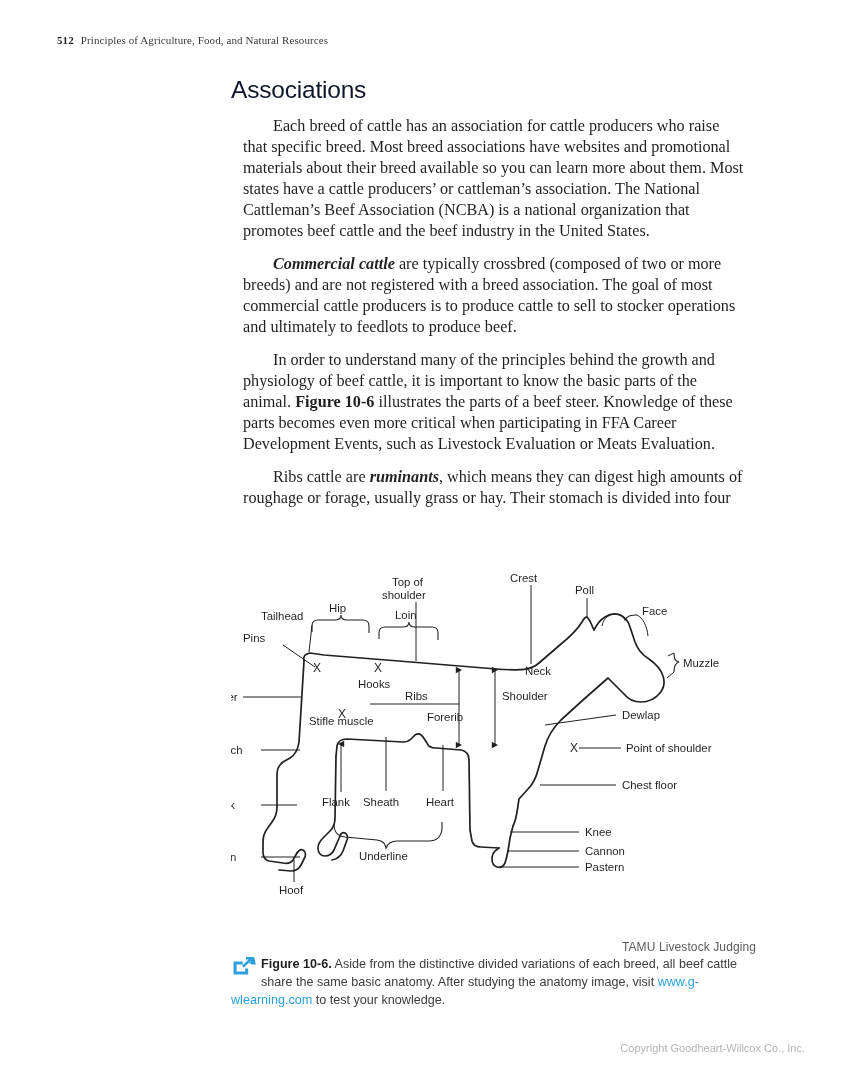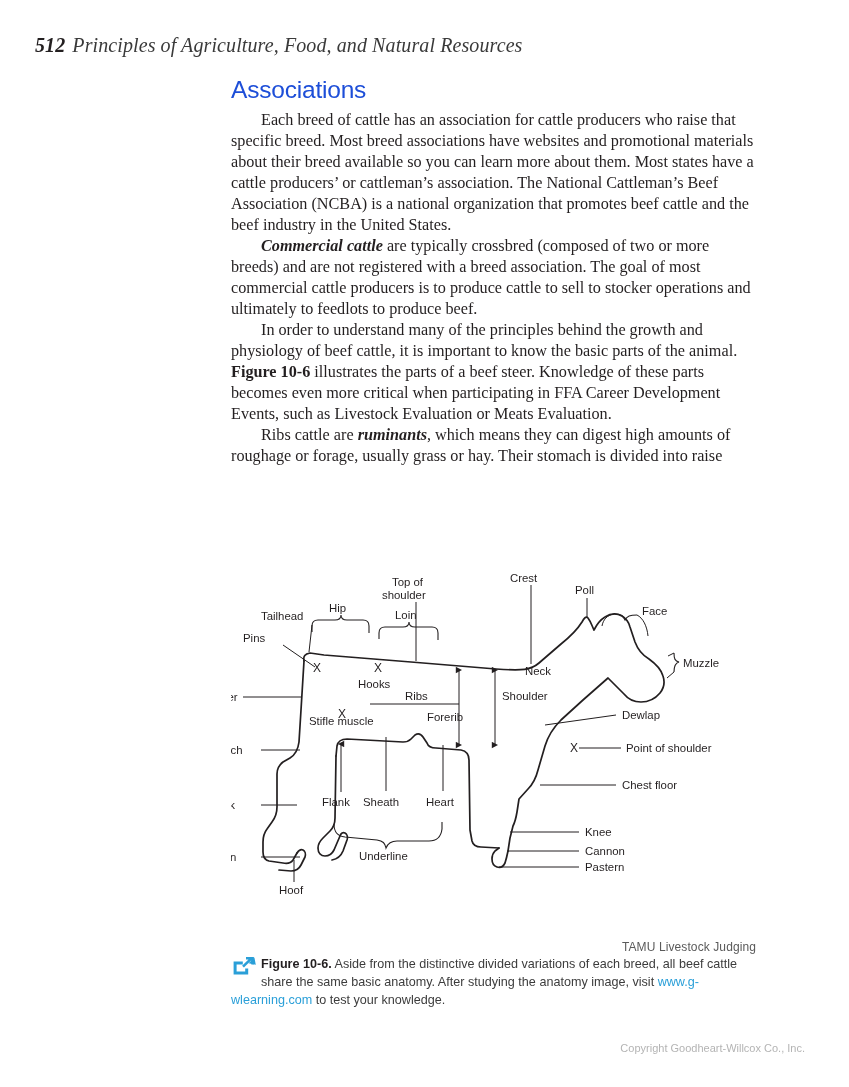--- a/index.html
+++ b/index.html
@@ -12,67 +12,66 @@
     height: 1087px;
     position: relative;
     font-family: "Liberation Serif", serif;
     color: #231f20;
     overflow: hidden;
   }
 
   
   .running-head {
     position: absolute;
-    left: 35px;
+    left: 57px;
     top: 34px;
     font-family: "Liberation Serif", serif;
-    font-size: 20px;
+    font-size: 11px;
     color: #3a3a3a;
     white-space: nowrap;
     letter-spacing: .1px;
-    font-style: italic;
   }
   .running-head .folio {
     font-weight: bold;
     color: #231f20;
     margin-right: 7px;
   }
 
   
   .column {
     position: absolute;
     left: 231px;
     top: 76px;
     width: 525px;
   }
 
   h2.head-green {
     font-family: "Liberation Sans", sans-serif;
     font-size: 24.5px;
     font-weight: normal;
-    color: #1d4ed8;
+    color: #0f172a;
     margin: 0 0 6px 0;
     letter-spacing: -.2px;
   }
   h2.head-green.tight { margin-top: 22px; }
 
   h2.head-blue {
     font-family: "Liberation Serif", serif;
     font-size: 27px;
     font-weight: bold;
     color: #4a6b96;
     margin: 30px 0 7px 0;
     letter-spacing: -.1px;
   }
 
   p.body {
     font-family: "Liberation Serif", serif;
     font-size: 16.2px;
     line-height: 1.295;
-    margin: 0;
+    margin: 12px;
     text-indent: 30px;
     text-align: left;
     color: #231f20;
   }
   p.body + p.body { margin-top: 0; }
   .bi { font-weight: bold; font-style: italic; }
   .b  { font-weight: bold; }
 
   
   .figure-wrap {
@@ -140,21 +139,21 @@
 </div>
 
 <div class="column">
 
   <h2 class="head-green">Associations</h2>
   <p class="body">Each breed of cattle has an association for cattle producers who raise that specific breed. Most breed associations have websites and promotional materials about their breed available so you can learn more about them. Most states have a cattle producers’ or cattleman’s association. The National Cattleman’s Beef Association (NCBA) is a national organization that promotes beef cattle and the beef industry in the United States.</p>
 
   <p class="body"><span class="bi">Commercial cattle</span><span> are typically crossbred (composed of two or more breeds) and are not registered with a breed association. The goal of most commercial cattle producers is to produce cattle to sell to stocker operations and ultimately to feedlots to produce beef.</span></p>
 
   <p class="body"><span>In order to understand many of the principles behind the growth and physiology of beef cattle, it is important to know the basic parts of the animal. </span><span class="b">Figure 10-6</span><span> illustrates the parts of a beef steer. Knowledge of these parts becomes even more critical when participating in FFA Career Development Events, such as Livestock Evaluation or Meats Evaluation.</span></p>
-  <p class="body"><span>Ribs cattle are </span><span class="bi">ruminants</span><span>, which means they can digest high amounts of roughage or forage, usually grass or hay. Their stomach is divided into raise</span></p>
+  <p class="body"><span>Ribs cattle are </span><span class="bi">ruminants</span><span>, which means they can digest high amounts of roughage or forage, usually grass or hay. Their stomach is divided into four</span></p>
 </div>
 
 <div class="figure-wrap">
   <div class="diagram">
     <svg width="525" height="390" viewBox="0 0 525 390" xmlns="http://www.w3.org/2000/svg">
       <defs>
         <marker id="ar" markerWidth="7" markerHeight="7" refX="3.2" refY="3" orient="auto">
           <path d="M3.2,0 L6.4,6.2 L0,6.2 Z" fill="#231f20"></path>
         </marker>
         <style>

